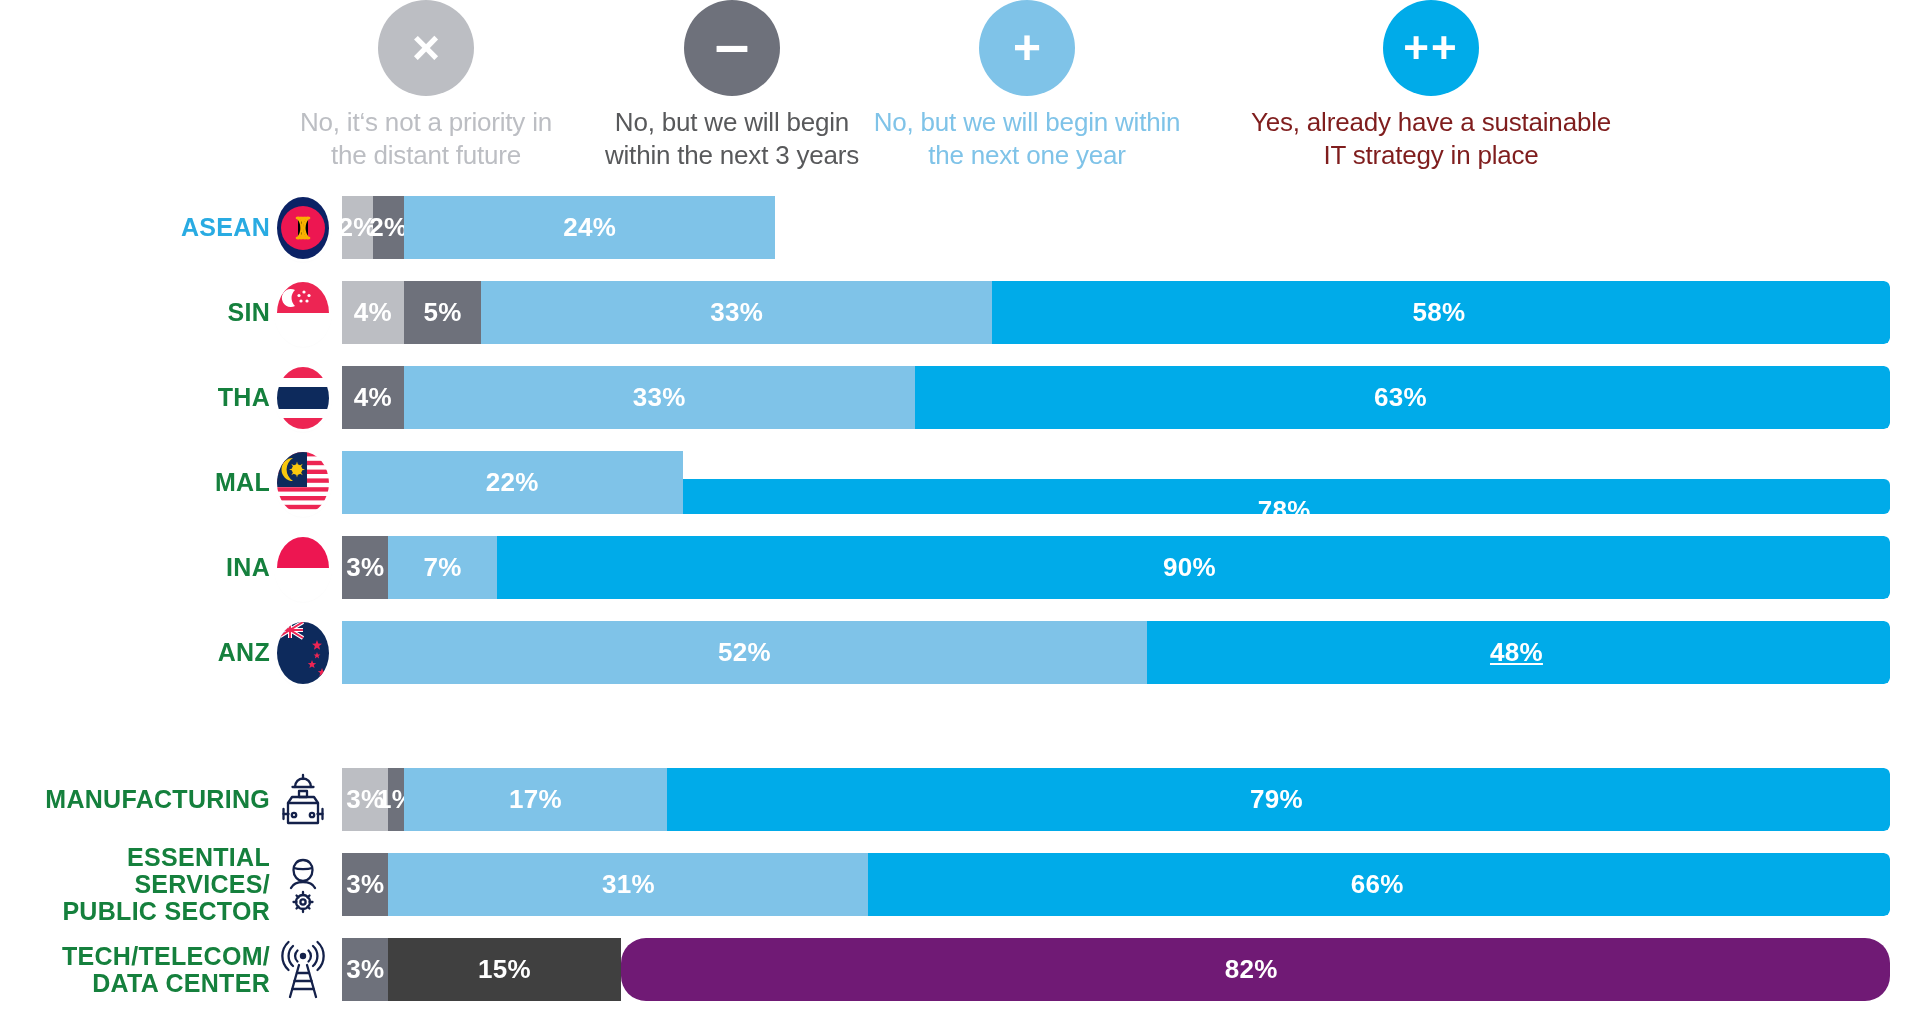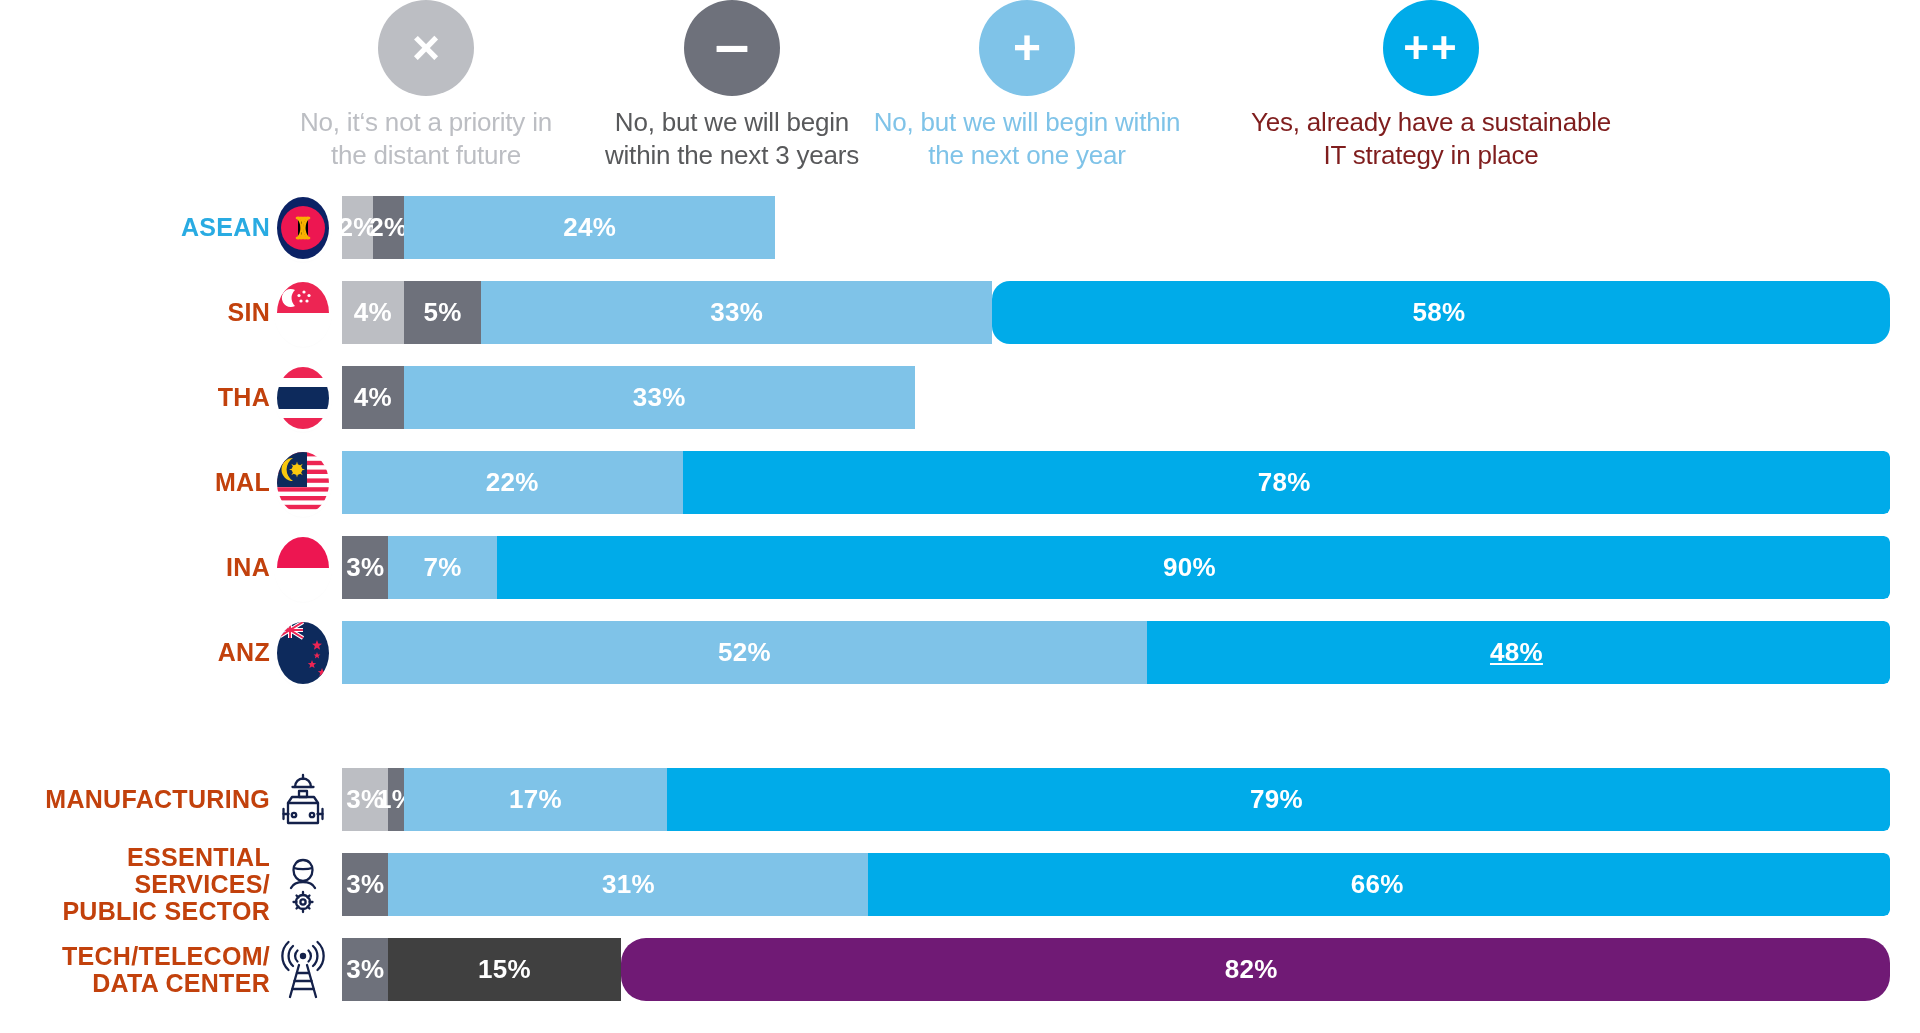--- a/index.html
+++ b/index.html
@@ -28,21 +28,21 @@
   }
 
   
   .rows { position: absolute; left: 0; top: 185px; width: 1920px; }
   .row { position: relative; height: 85px; }
   .label-col {
     position: absolute; left: 0; top: 0; width: 270px; height: 85px;
     display: flex; align-items: center; justify-content: flex-end;
   }
   .label-text {
-    font-size: 25px; font-weight: 700; color: #c2410c;
+    font-size: 25px; font-weight: 700; color: #15803d;
     text-align: right; line-height: 27px; letter-spacing: .3px;
     white-space: pre-line;
   }
   .label-text.accent { color: #29ABE2; }
 
   .icon-col {
     position: absolute; left: 272px; top: 0; width: 62px; height: 85px;
     display: flex; align-items: center; justify-content: center;
   }
 
@@ -168,21 +168,21 @@
         <div class="bar-track">
           <div class="seg seg-c0" style="width: 4%; background: rgb(188, 190, 195);">
             <span>4%</span>
           </div>
           <div class="seg seg-c1" style="width: 5%; background: rgb(110, 113, 123);">
             <span>5%</span>
           </div>
           <div class="seg seg-c2" style="width: 33%; background: rgb(127, 195, 232);">
             <span>33%</span>
           </div>
-          <div class="seg seg-c3 last" style="width: 58%; background: rgb(0, 171, 233); border-radius: 18px;">
+          <div class="seg seg-c3 last" style="width: 58%; background: rgb(0, 171, 233);">
             <span style="transform: translateX(-2px);">58%</span>
           </div>
         </div>
       </div>
       <div class="row">
         <div class="label-col">
           <div class="label-text">THA</div>
         </div>
         <div class="icon-col">
           <div class="flag">
@@ -193,20 +193,23 @@
               <rect y="20" width="52" height="22" fill="#0d2a5c"></rect>
             </svg>
           </div>
         </div>
         <div class="bar-track">
           <div class="seg seg-c1" style="width: 4%; background: rgb(110, 113, 123);">
             <span>4%</span>
           </div>
           <div class="seg seg-c2" style="width: 33%; background: rgb(127, 195, 232);">
             <span>33%</span>
+          </div>
+          <div class="seg seg-c3 last" style="width: 63%; background: rgb(0, 171, 233);">
+            <span style="transform: translateX(-2px);">63%</span>
           </div>
         </div>
       </div>
       <div class="row">
         <div class="label-col">
           <div class="label-text">MAL</div>
         </div>
         <div class="icon-col">
           <div class="flag">
             <svg class="fl" viewBox="0 0 52 62">
@@ -235,21 +238,21 @@
                   <path d="M-5.7 5.7 L-1.6 3.2 L-3.2 1.6Z"></path>
                 </g>
               </g>
             </svg>
           </div>
         </div>
         <div class="bar-track">
           <div class="seg seg-c2" style="width: 22%; background: rgb(127, 195, 232);">
             <span>22%</span>
           </div>
-          <div class="seg seg-c3 last" style="width: 78%; background: rgb(0, 171, 233);">
+          <div class="seg seg-c3 last" style="width: 78%; background: rgb(0, 171, 233); margin-top: 28px;">
             <span style="transform: translateX(-2px);">78%</span>
           </div>
         </div>
       </div>
       <div class="row">
         <div class="label-col">
           <div class="label-text">INA</div>
         </div>
         <div class="icon-col">
           <div class="flag">

